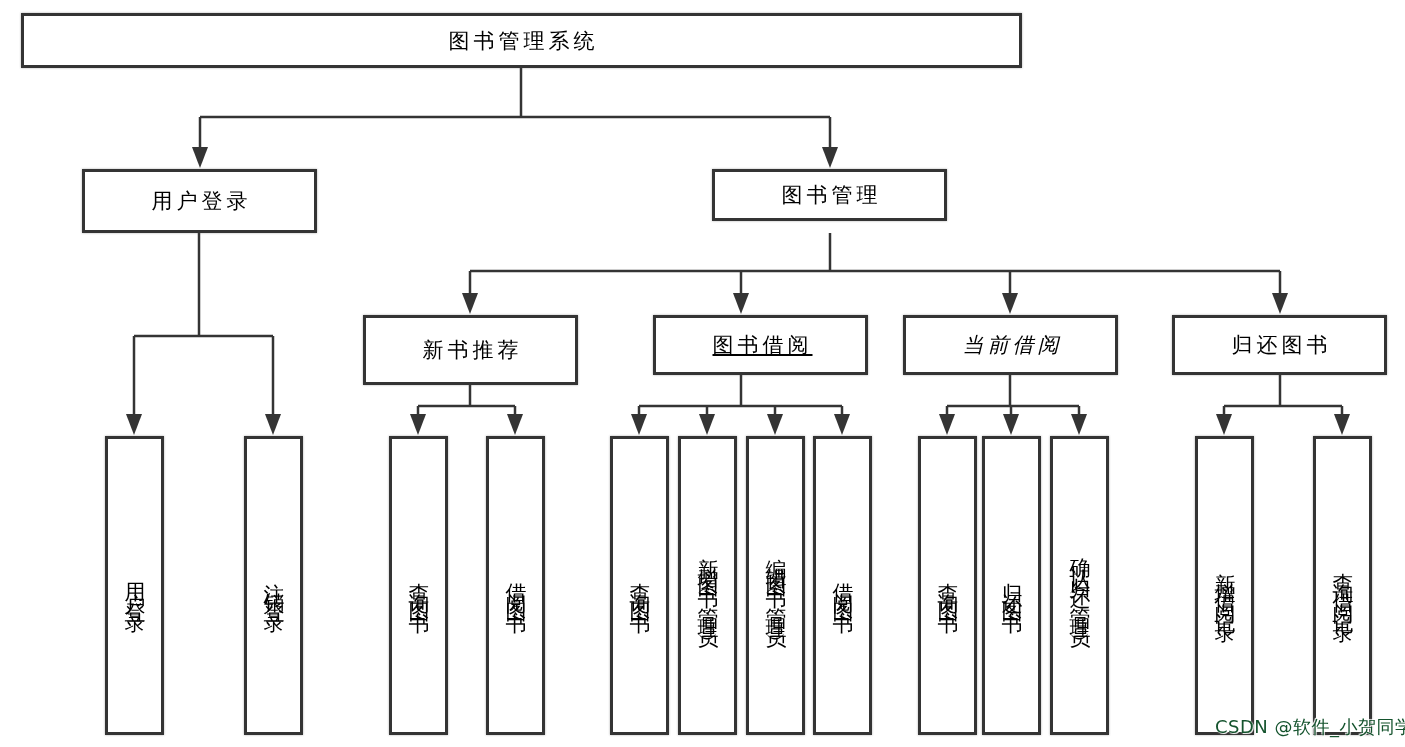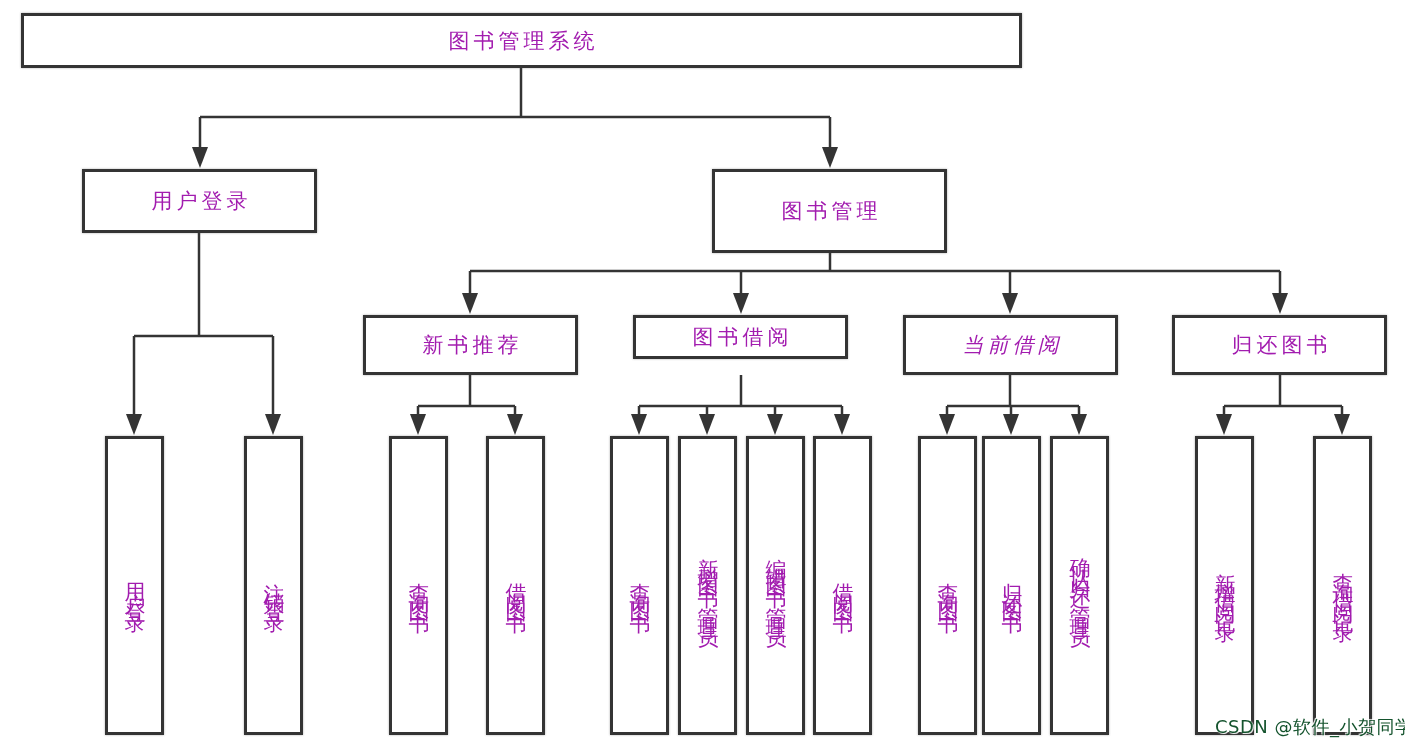--- a/index.html
+++ b/index.html
@@ -11,21 +11,21 @@
     overflow:hidden;
   }
   #connectors{position:absolute;left:0;top:0;z-index:1;}
   .node{
     position:absolute;
     box-sizing:border-box;
     background:#ffffff;
     border:3px solid #343434;
     box-shadow:0 0 2px rgba(80,80,80,.45);
     display:flex;align-items:center;justify-content:center;
-    color:#a21caf;
+    color:#000000;
     z-index:2;
   }
   .h-label{
     font-size:21px;
     letter-spacing:4px;
     white-space:nowrap;
     text-indent:4px; 
   }
   .leaf{
     width:59px;height:299px;top:436px;
@@ -121,28 +121,28 @@
     </g>
   </svg>
 
   <div class="node" style="left:21px;top:13px;width:1001px;height:55px;">
     <span class="h-label">图书管理系统</span>
   </div>
 
   <div class="node" style="left:82px;top:169px;width:235px;height:64px;">
     <span class="h-label">用户登录</span>
   </div>
-  <div class="node" style="left:712px;top:169px;width:235px;height:84px;font-family:Liberation Mono, monospace;">
+  <div class="node" style="left:712px;top:169px;width:235px;height:52px;font-family:Liberation Mono, monospace;">
     <span class="h-label">图书管理</span>
   </div>
 
-  <div class="node" style="left:363px;top:315px;width:215px;height:60px;">
+  <div class="node" style="left:363px;top:315px;width:215px;height:70px;">
     <span class="h-label">新书推荐</span>
   </div>
-  <div class="node" style="left:633px;top:315px;width:215px;height:44px;">
+  <div class="node" style="left:653px;top:315px;width:215px;height:60px;text-decoration:underline;">
     <span class="h-label">图书借阅</span>
   </div>
   <div class="node" style="left:903px;top:315px;width:215px;height:60px;font-style:italic;">
     <span class="h-label">当前借阅</span>
   </div>
   <div class="node" style="left:1172px;top:315px;width:215px;height:60px;">
     <span class="h-label">归还图书</span>
   </div>
 
   <div class="node leaf" style="left:105px;">

